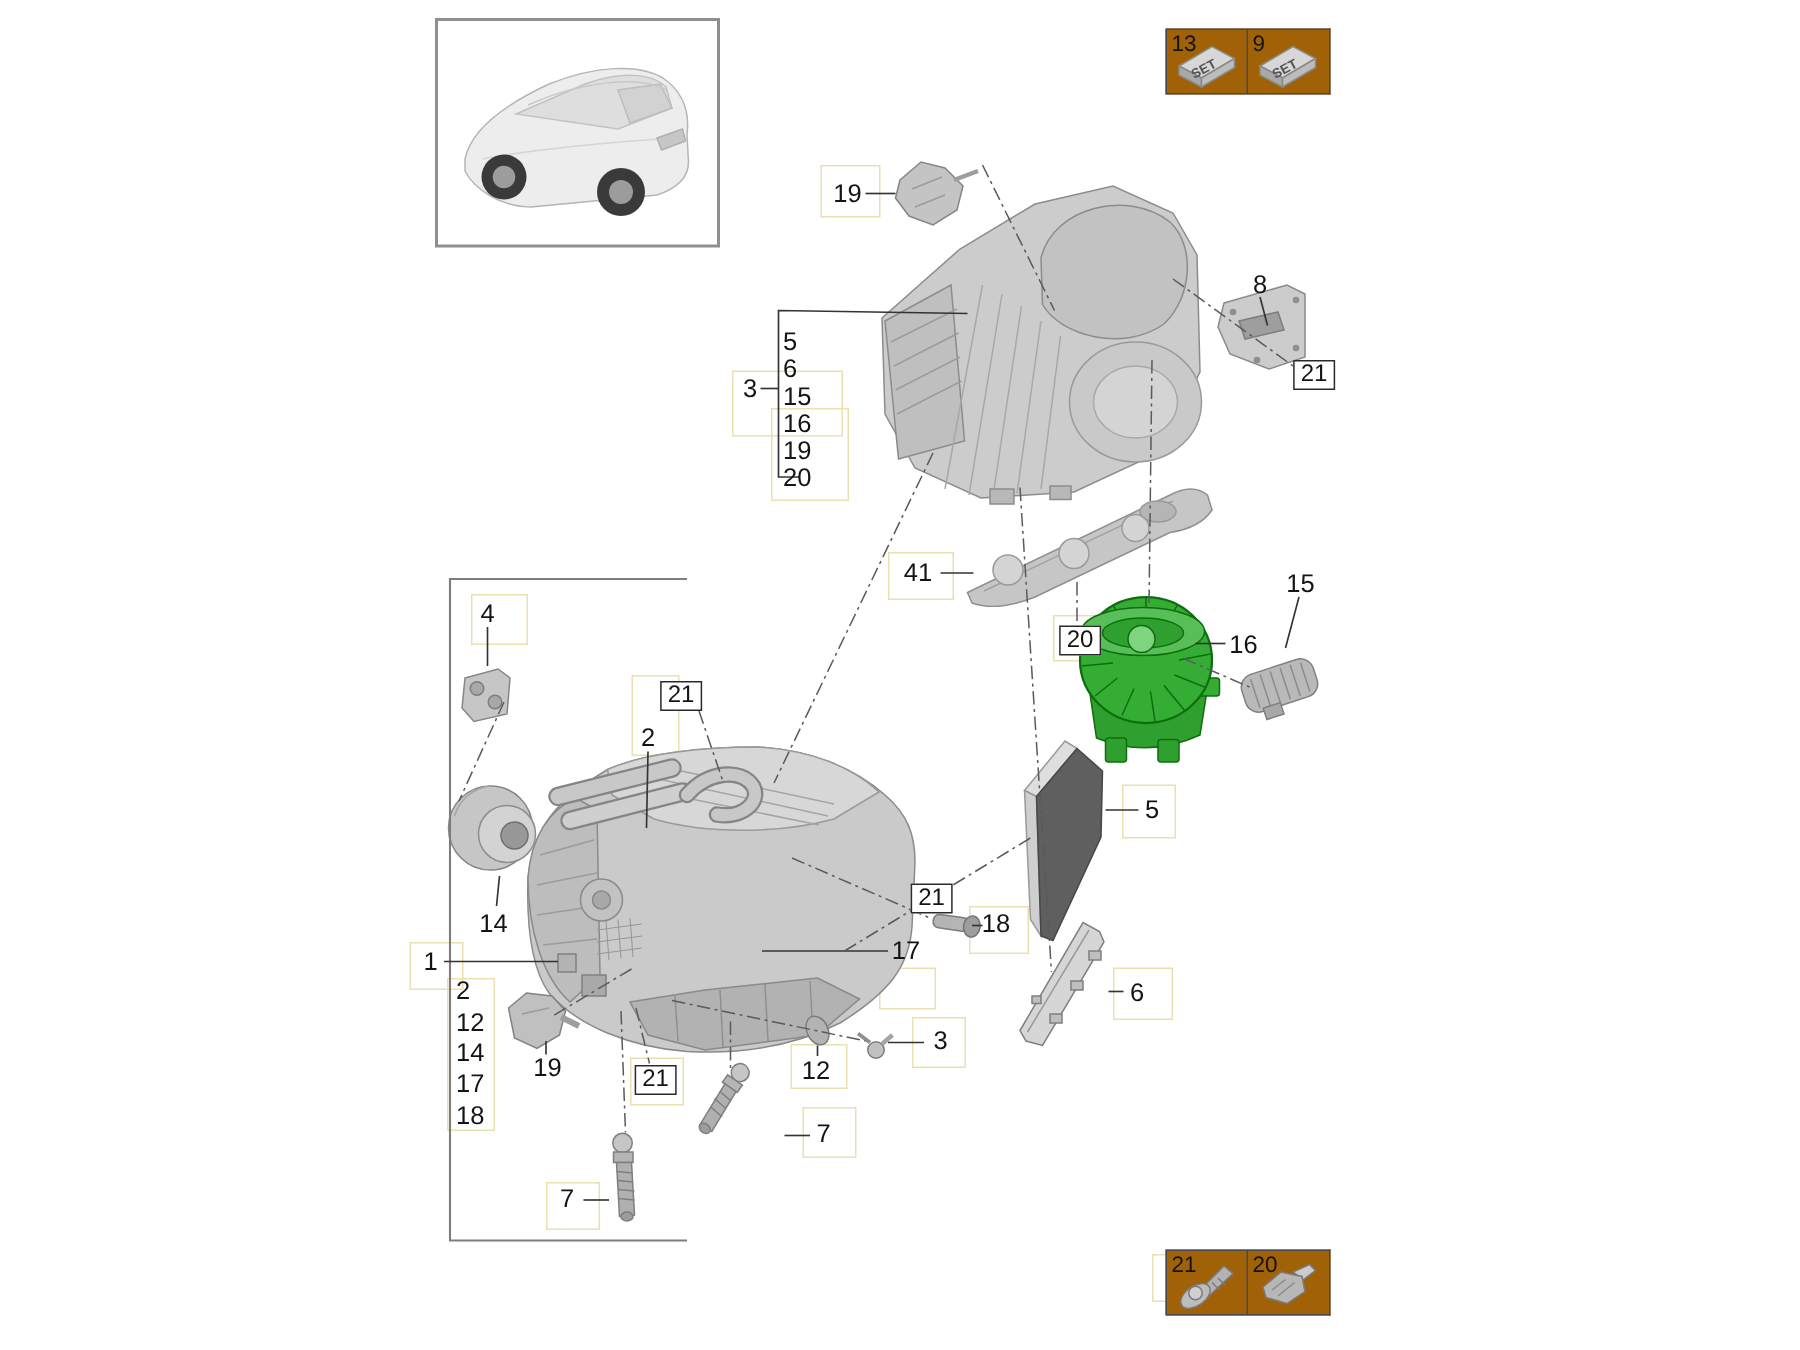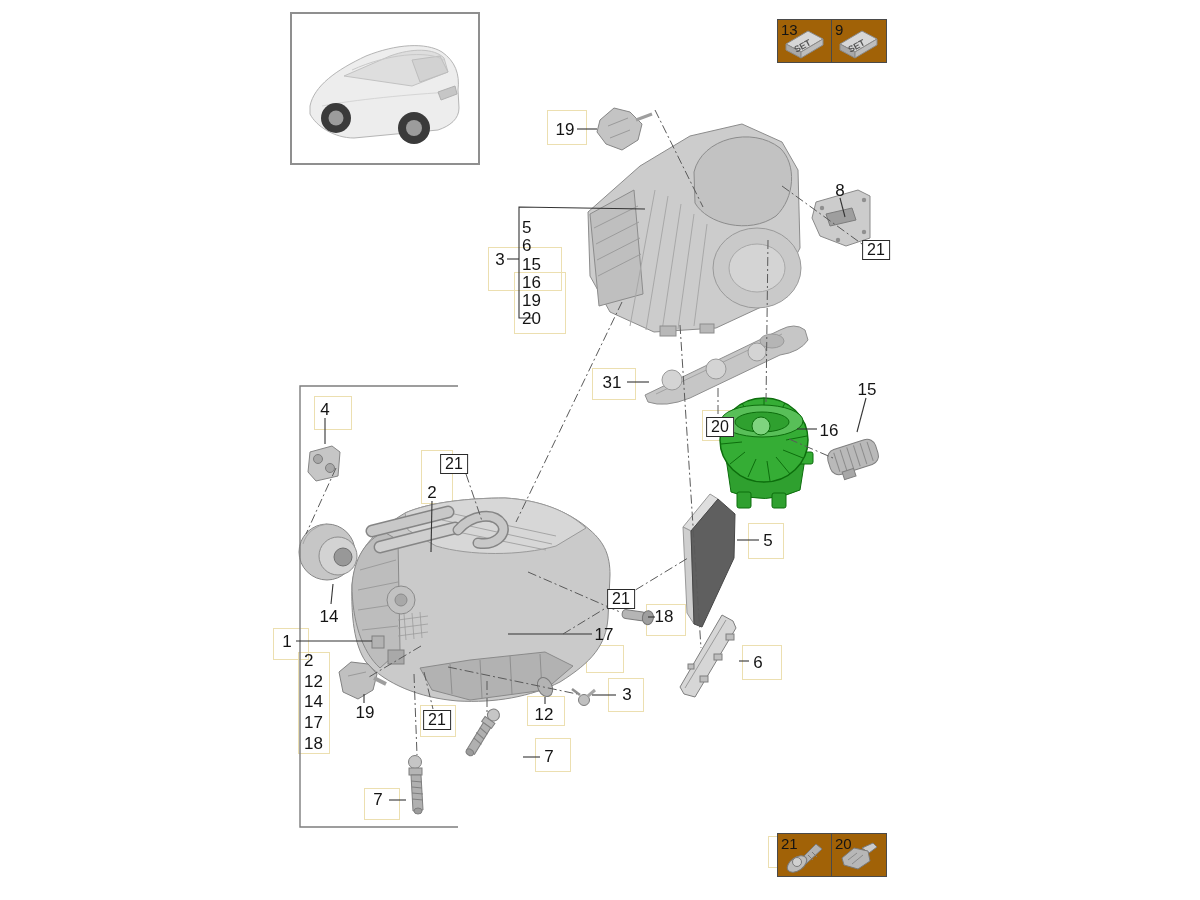--- a/index.html
+++ b/index.html
@@ -361,21 +361,21 @@
       <span>2</span>
       <span>12</span>
       <span>14</span>
       <span>17</span>
       <span>18</span>
     </div>
 
   <div class="layer labels">
       <div class="callout" style="left: 565px; top: 129px;">19</div>
       <div class="callout" style="left: 840px; top: 190px;">8</div>
-      <div class="callout" style="left: 612px; top: 382px;">31</div>
+      <div class="callout" style="left: 612px; top: 382px;">41</div>
       <div class="callout" style="left: 829px; top: 430px;">16</div>
       <div class="callout" style="left: 867px; top: 389px;">15</div>
       <div class="callout" style="left: 768px; top: 540px;">5</div>
       <div class="callout" style="left: 758px; top: 662px;">6</div>
       <div class="callout" style="left: 325px; top: 409px;">4</div>
       <div class="callout" style="left: 329px; top: 616px;">14</div>
       <div class="callout" style="left: 432px; top: 492px;">2</div>
       <div class="callout" style="left: 365px; top: 712px;">19</div>
       <div class="callout" style="left: 604px; top: 634px;">17</div>
       <div class="callout" style="left: 664px; top: 616px;">18</div>

